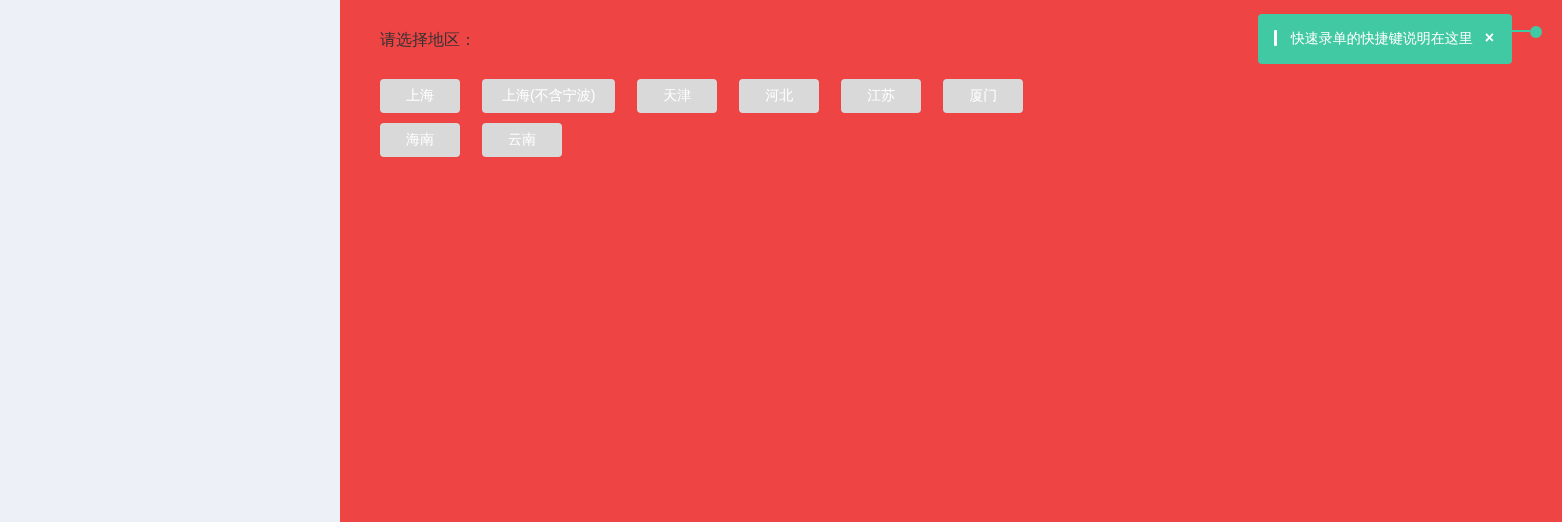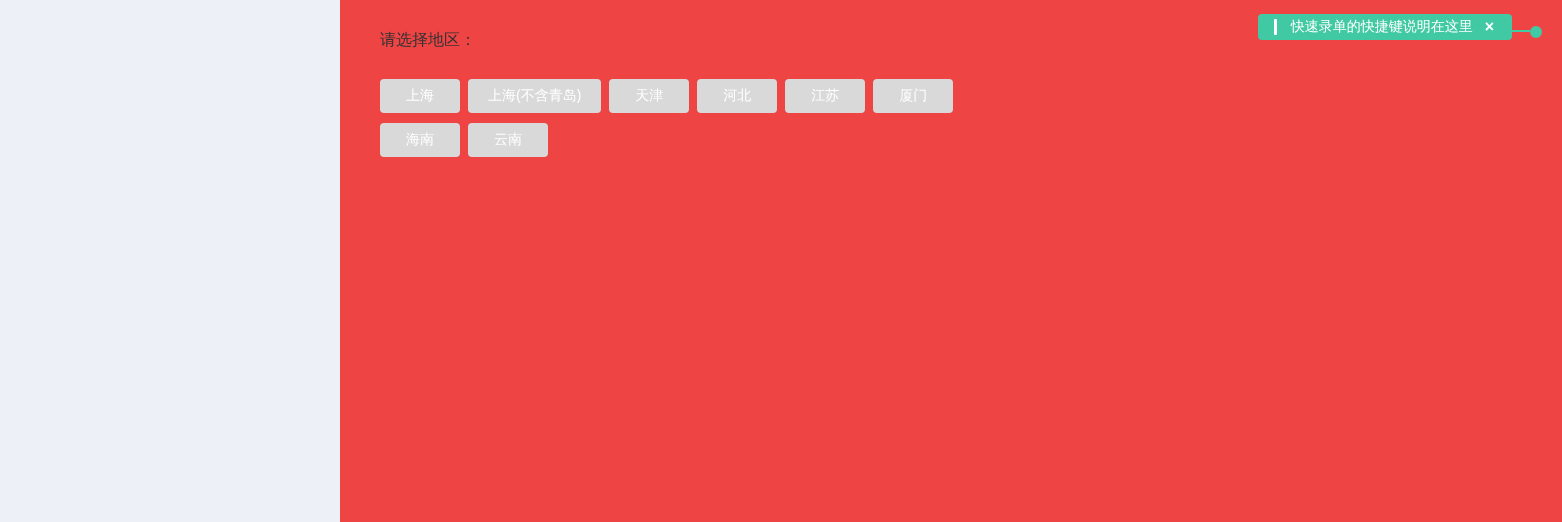--- a/index.html
+++ b/index.html
@@ -39,21 +39,21 @@
     .page-title {
       font-size: 16px;
       color: #333333;
       margin-bottom: 28px;
       font-weight: normal;
     }
 
     .region-buttons-row {
       display: flex;
       flex-wrap: wrap;
-      gap: 8px;
+      gap: 22px;
       margin-bottom: 10px;
     }
 
     .region-btn {
       background: #d9d9d9;
       border: none;
       border-radius: 4px;
       padding: 8px 20px;
       color: #ffffff;
       font-size: 14px;
@@ -64,24 +64,24 @@
     }
 
     
     .tooltip-banner {
       position: absolute;
       top: 14px;
       right: 50px;
       background: #40c9a2;
       color: #ffffff;
       font-size: 14px;
-      padding: 4px 16px;
+      padding: 16px 16px;
       border-radius: 4px;
       display: flex;
-      align-items: center;
+      align-items: flex-start;
       gap: 10px;
       white-space: nowrap;
     }
 
     .tooltip-banner::before {
       content: '';
       display: inline-block;
       width: 3px;
       height: 16px;
       background: #ffffff;
@@ -122,21 +122,21 @@
 </head>
 <body>
 
 <div class="sidebar"></div>
 
 <div class="main-content">
   <div class="page-title">请选择地区：</div>
 
   <div class="region-buttons-row">
     <button class="region-btn">上海</button>
-    <button class="region-btn">上海(不含青岛)</button>
+    <button class="region-btn">上海(不含宁波)</button>
     <button class="region-btn">天津</button>
     <button class="region-btn">河北</button>
     <button class="region-btn">江苏</button>
     <button class="region-btn">厦门</button>
   </div>
 
   <div class="region-buttons-row">
     <button class="region-btn">海南</button>
     <button class="region-btn">云南</button>
   </div>

